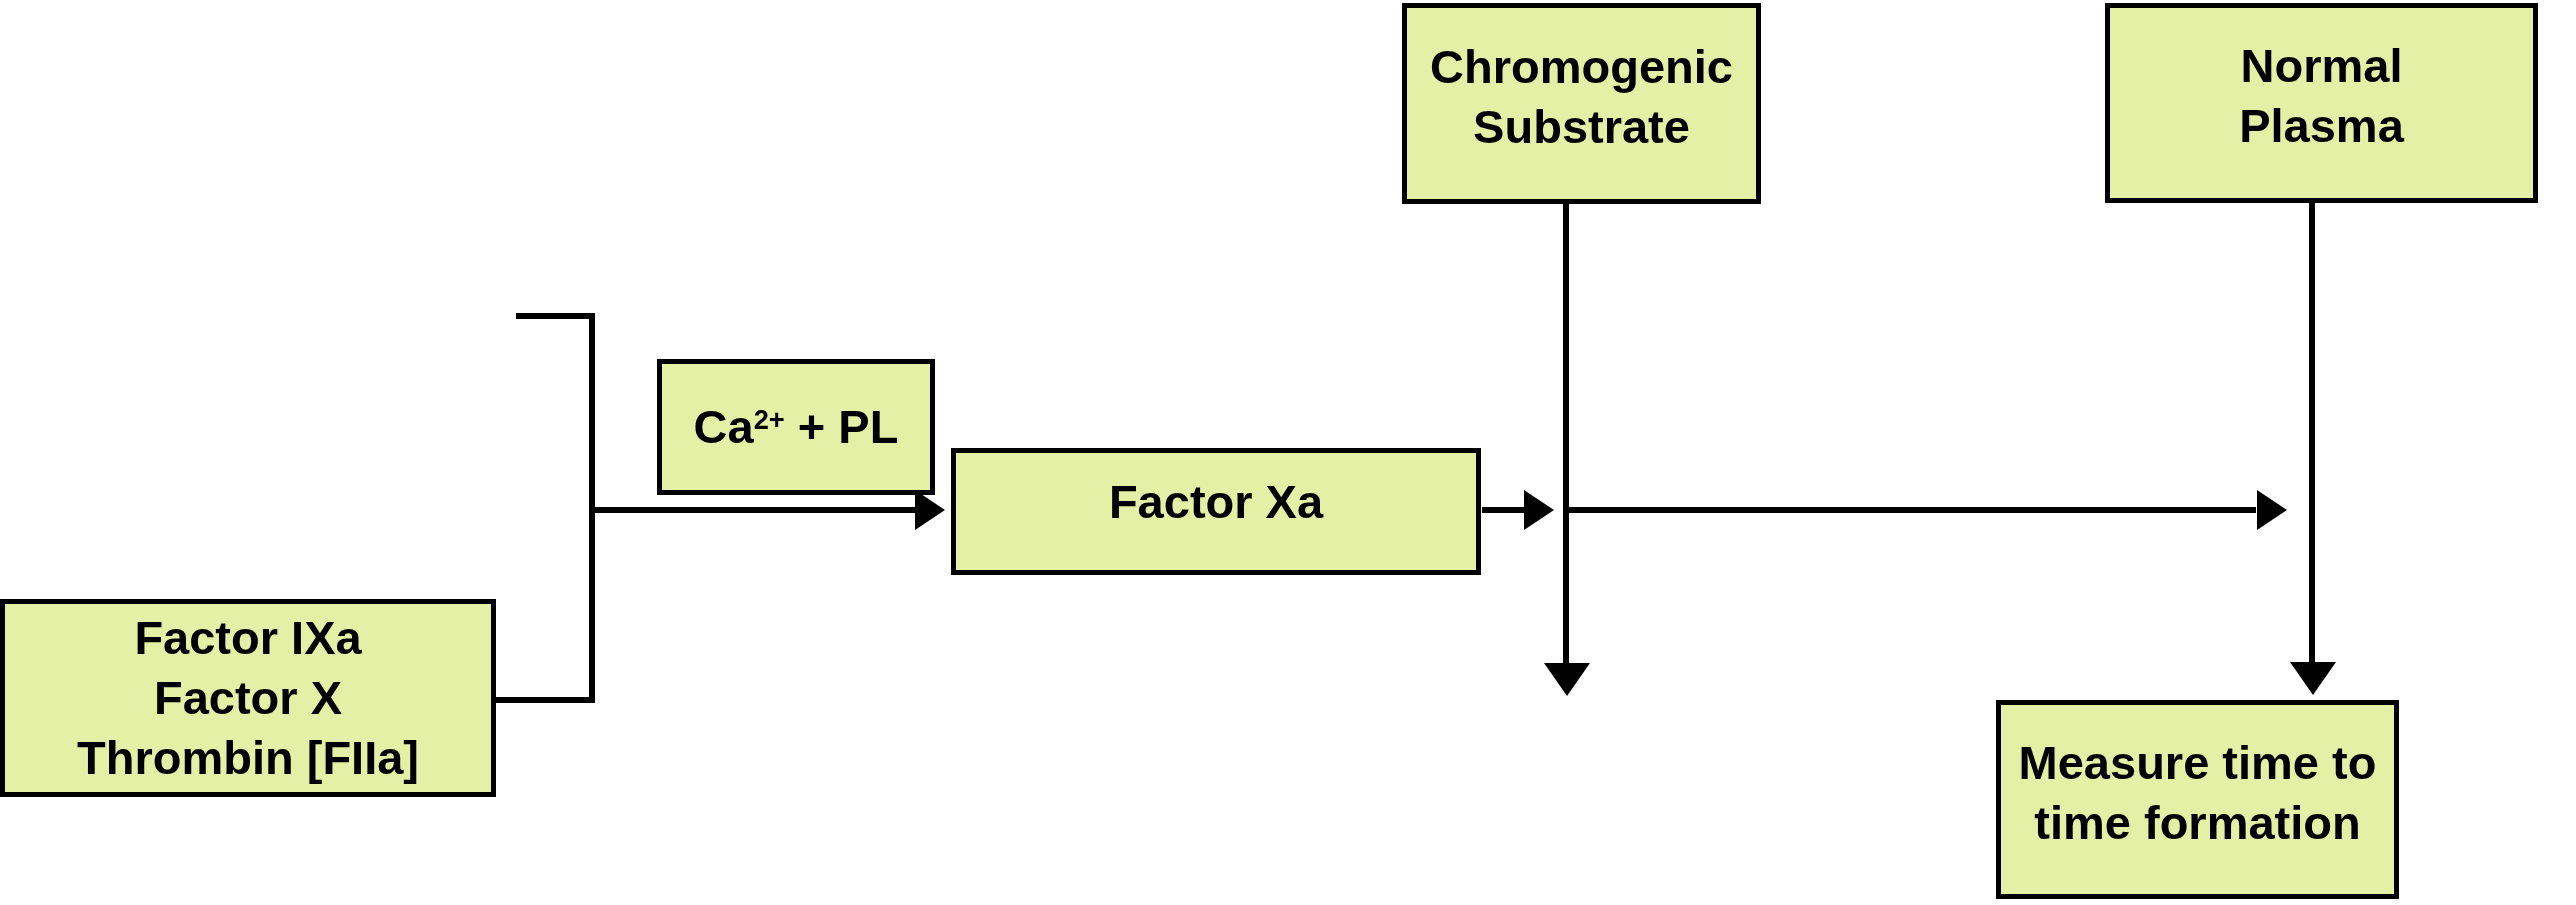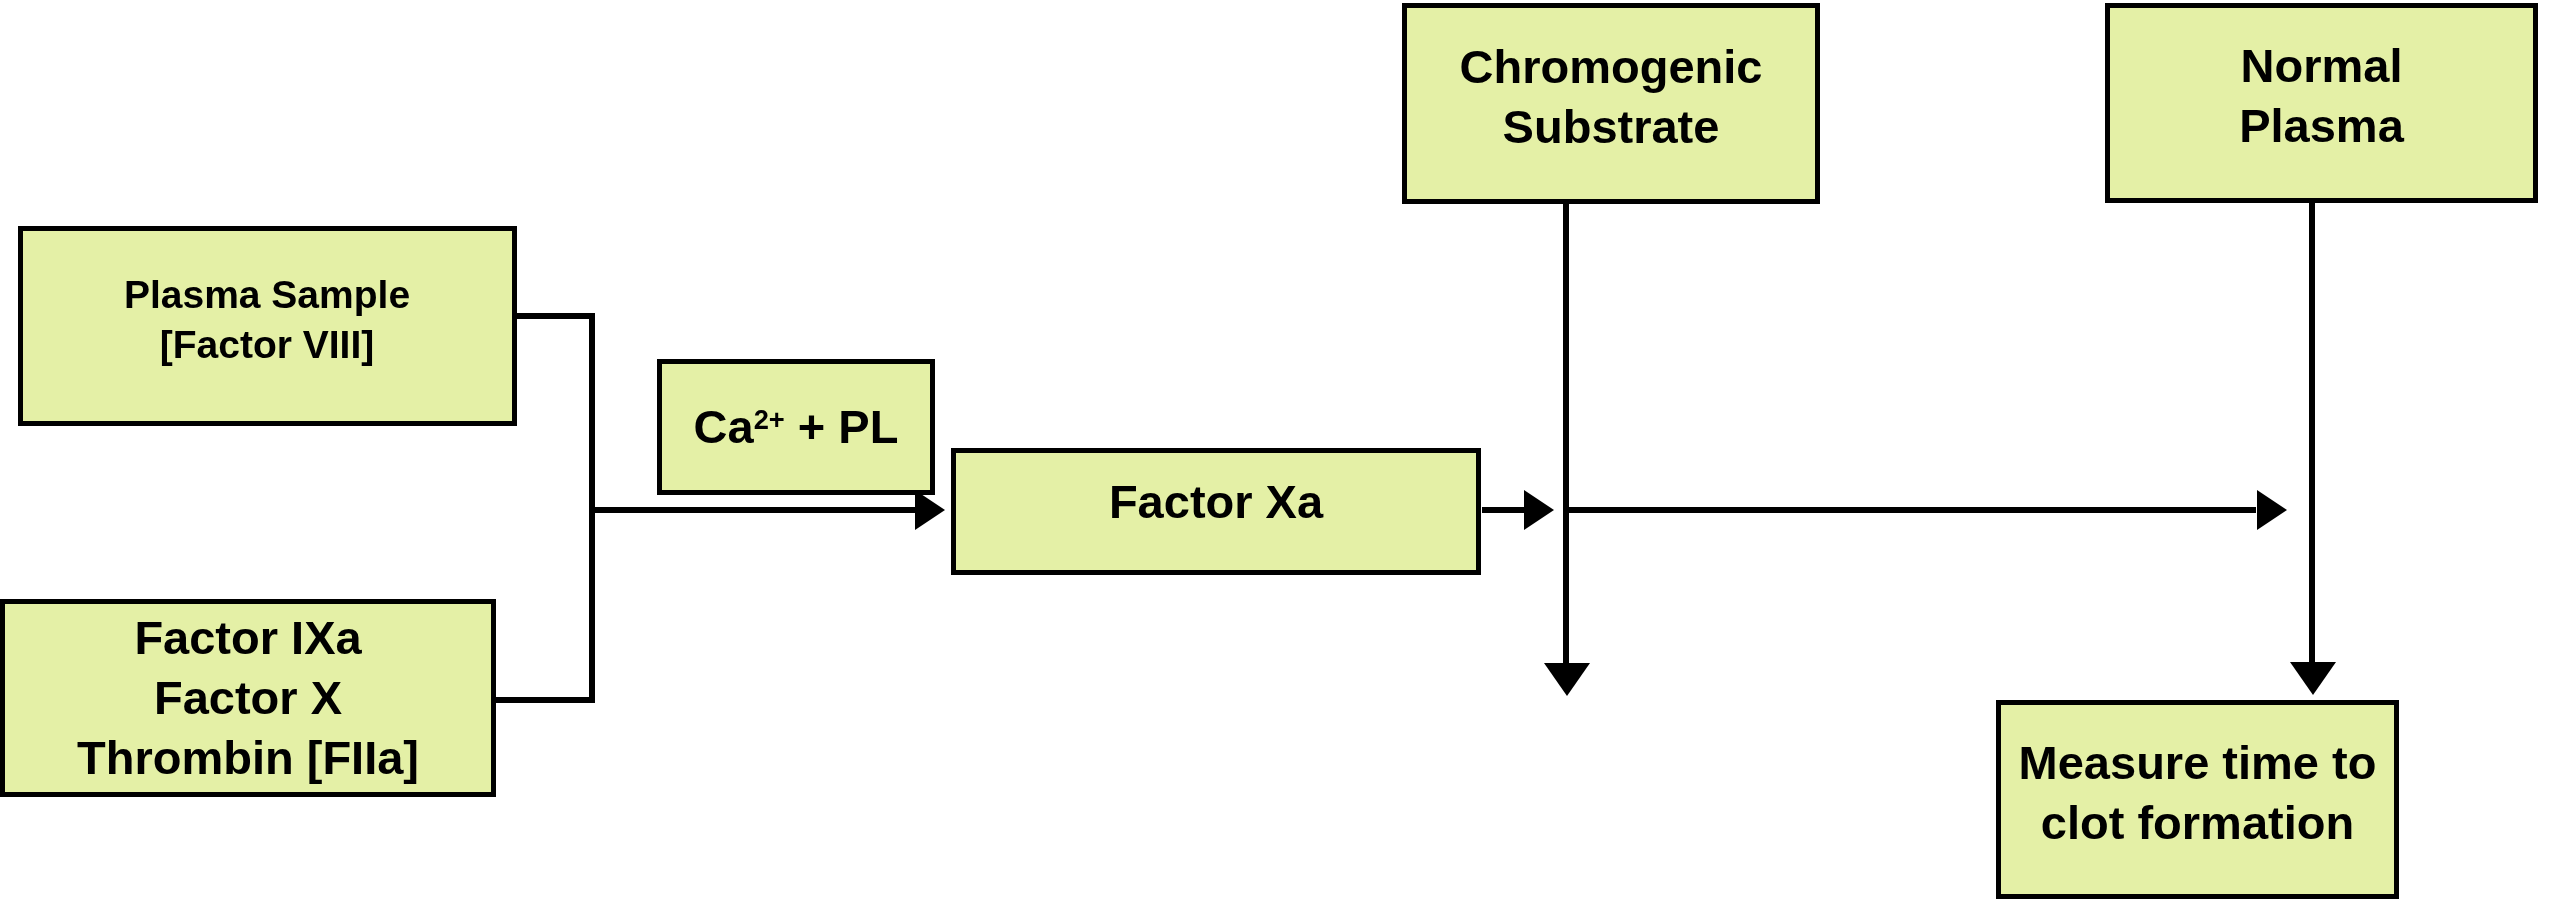--- a/index.html
+++ b/index.html
@@ -56,53 +56,49 @@
     border-left: 23px solid transparent;
     border-right: 23px solid transparent;
     border-top: 33px solid var(--stroke, #000000);
   }
 </style>
 </head>
 <body>
 
 <div class="diagram">
 
-  <div class="node" style="left:1402px; top:2.6px; width:418px; height:201px;">
+  <div class="node" style="left:1402px; top:2.6px; width:359px; height:201px;">
     <div class="ln">Chromogenic</div>
     <div class="ln">Substrate</div>
   </div>
 
   <div class="node" style="left:2105px; top:2.6px; width:433px; height:200px;">
     <div class="ln">Normal</div>
     <div class="ln">Plasma</div>
   </div>
 
-  <div class="node small" style="left:17.5px; top:226px; width:499px; height:200px;">
-    <div class="ln">Plasma Sample</div>
-    <div class="ln">[Factor VIII]</div>
-  </div>
 
   <div class="node" style="left:0px; top:599px; width:496px; height:198px; padding-bottom:0;">
     <div class="ln">Factor IXa</div>
     <div class="ln">Factor X</div>
     <div class="ln">Thrombin [FIIa]</div>
   </div>
 
   <div class="node ca" style="left:657px; top:359px; width:278px; height:136px;">
     <div class="ln"><span>Ca</span><sup>2+</sup><span> + PL</span></div>
   </div>
 
   <div class="node" style="left:951px; top:448px; width:530px; height:127px; padding-bottom:19px;text-align:center;">
     <div class="ln">Factor Xa</div>
   </div>
 
 
   <div class="node" style="left:1996px; top:700px; width:403px; height:199px;">
     <div class="ln">Measure time to</div>
-    <div class="ln">clot formation</div>
+    <div class="ln">time formation</div>
   </div>
 
   <div class="hline" style="left:516px; top:313px; width:79px; height:6.1px;"></div>
   <div class="hline" style="left:496px; top:697px; width:96px; height:6.1px;"></div>
   <div class="vline" style="left:589px; top:313px; width:6.1px; height:390px;"></div>
 
   <div class="hline" style="left:589px; top:507px; width:326px; height:6.1px;"></div>
   <div class="arrow-r" style="left:915px; top:490px;"></div>
 
   <div class="hline" style="left:1482px; top:507px; width:42px; height:6.1px;"></div>

